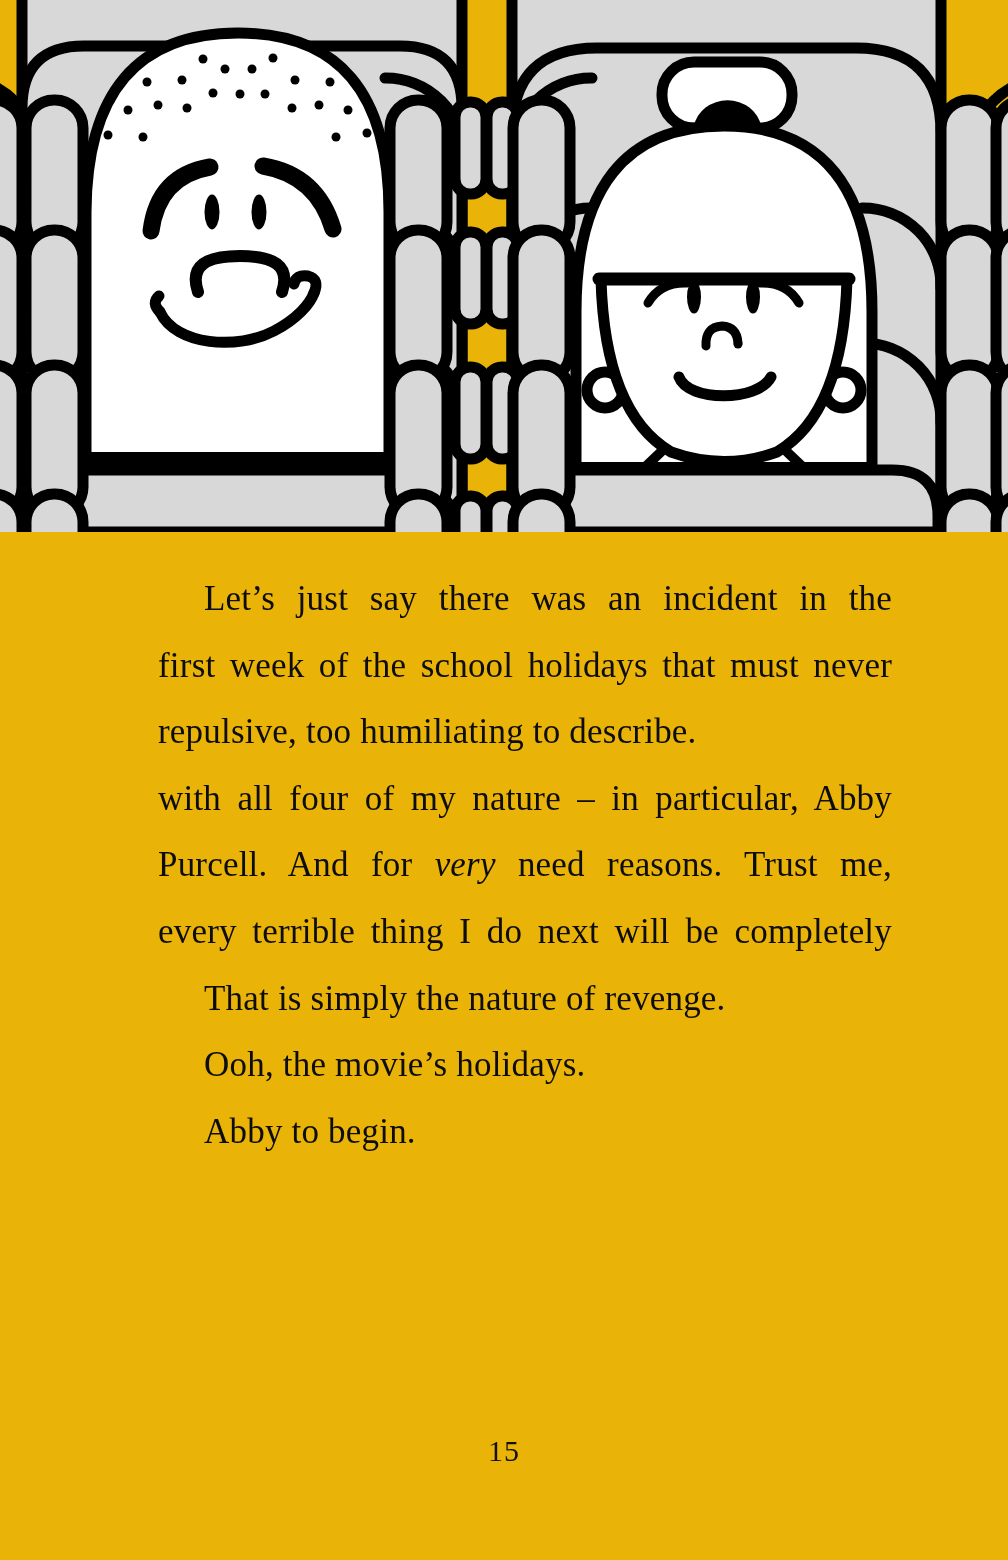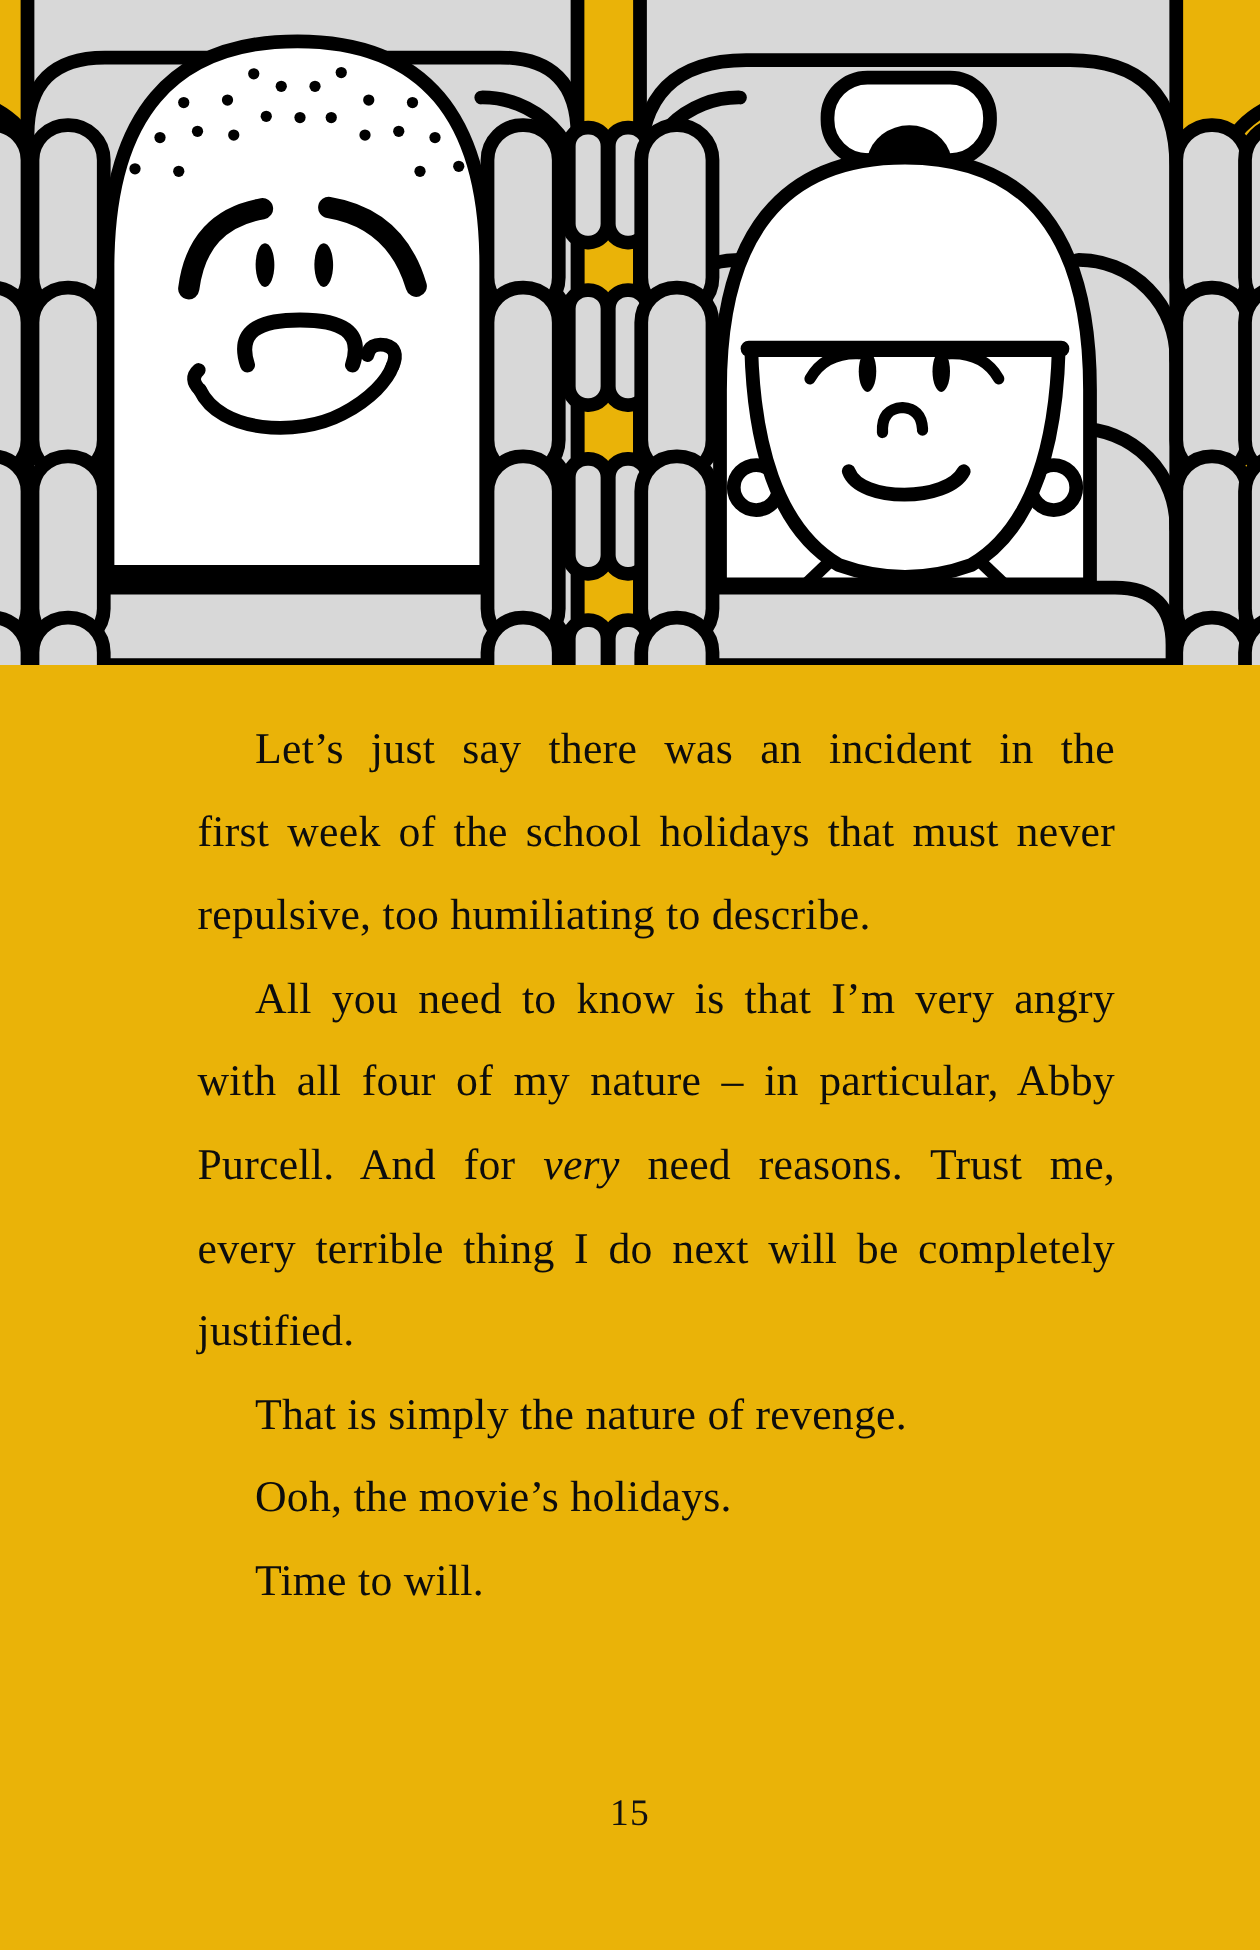--- a/index.html
+++ b/index.html
@@ -190,25 +190,23 @@
         <rect class="gfill" x="996" y="365" width="56" height="150" rx="28"></rect>
         <rect class="gfill" x="996" y="494" width="56" height="150" rx="28"></rect>
       </g>
     </svg>
   </div>
 
   <div class="text-block" id="text-block">
       <div class="text-line ind"><span class="seg">Let’s just say there was an incident in the</span></div>
       <div class="text-line"><span class="seg">first week of the school holidays that must never</span></div>
       <div class="text-line noj"><span class="seg">repulsive, too humiliating to describe.</span></div>
-      <div class="text-line ind"><span class="seg">All you need to know is that I’m very angry</span></div>
       <div class="text-line"><span class="seg">with all four of my nature – in particular, Abby</span></div>
       <div class="text-line"><span class="seg">Purcell. And for </span><span class="seg seg-italic">very</span><span class="seg"> need reasons. Trust me,</span></div>
       <div class="text-line"><span class="seg">every terrible thing I do next will be completely</span></div>
-      <div class="text-line noj"><span class="seg">justified.</span></div>
       <div class="text-line noj ind"><span class="seg">That is simply the nature of revenge.</span></div>
       <div class="text-line noj ind"><span class="seg">Ooh, the movie’s holidays.</span></div>
-      <div class="text-line noj ind"><span class="seg">Time to will.</span></div>
+      <div class="text-line noj ind"><span class="seg">Abby to begin.</span></div>
     </div>
 
   <div class="page-num">15</div>
 
 </div>
 
 </body></html>

